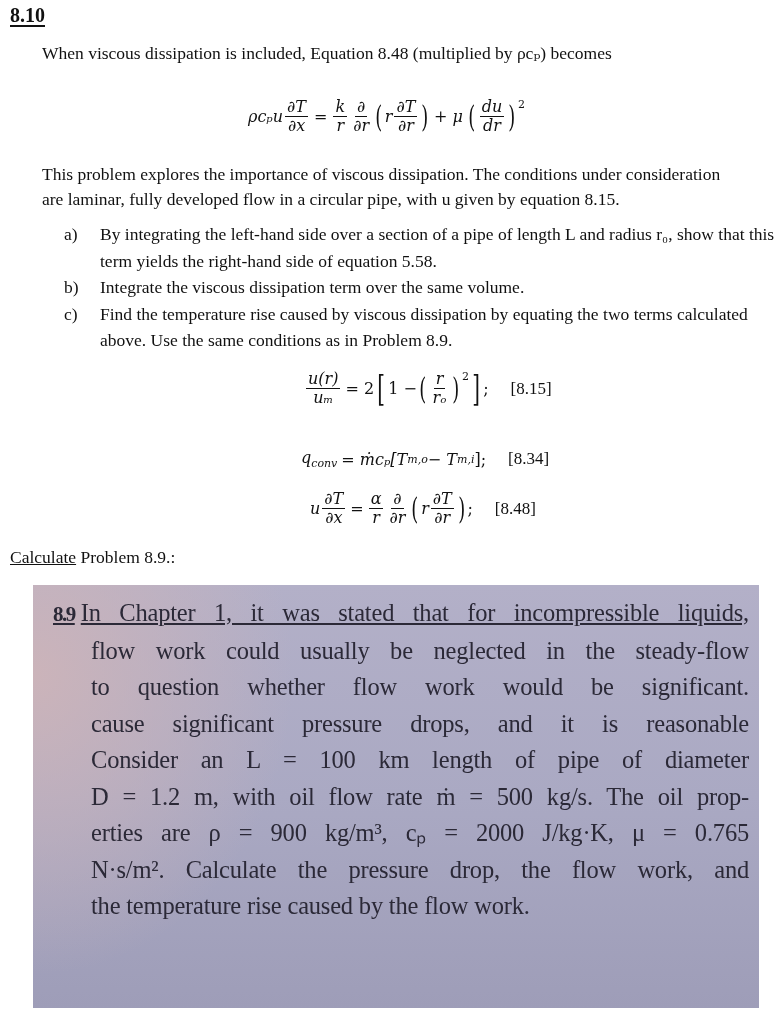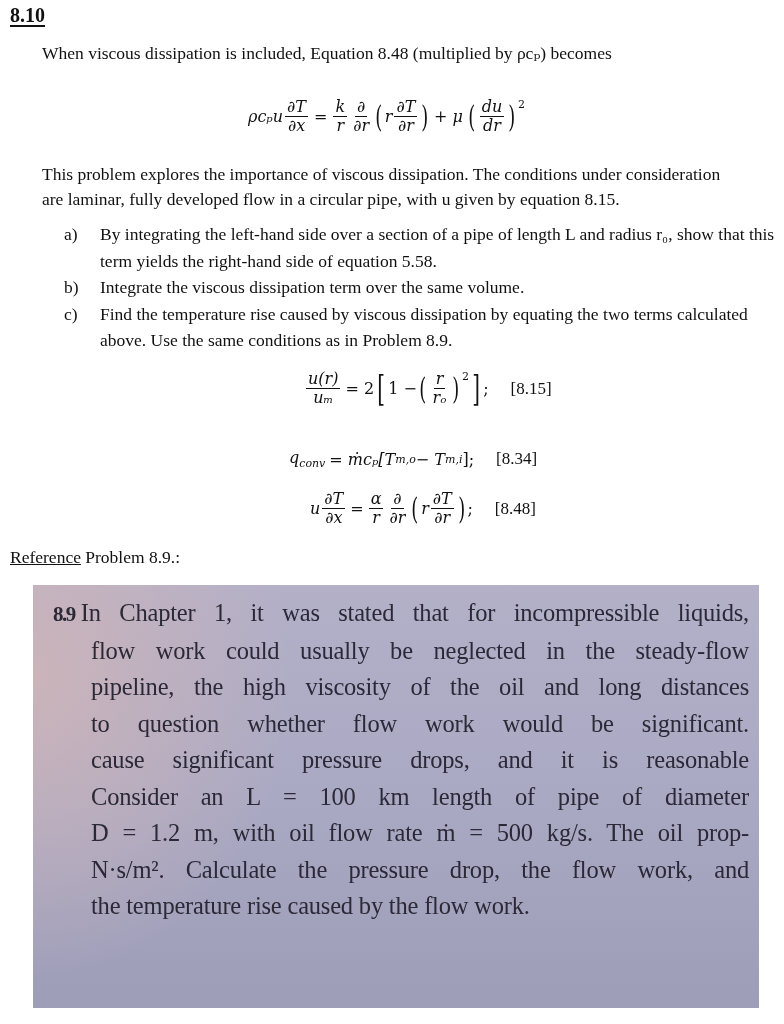--- a/index.html
+++ b/index.html
@@ -26,21 +26,21 @@
   .ref .u { text-decoration:underline; }
   .photo { left:33px; top:585px; width:726px; height:423px;
            background:
              radial-gradient(ellipse 260px 300px at 0px 90px, rgba(205,180,185,0.95), rgba(205,180,185,0) 100%),
              linear-gradient(180deg, #b3b0c8 0%, #aaa9c3 50%, #9e9db8 100%);
            overflow:hidden; }
   .photo-text { position:absolute; left:20px; top:10px; width:696px; font-family:"Liberation Serif", serif;
                 font-size:24.5px; line-height:36.5px; color:#2b2937; letter-spacing:-0.2px; filter:blur(0.35px); }
   .photo-text .pnum { font-weight:bold; font-size:21px; letter-spacing:-1.5px; margin-right:6px; }
   .photo-text .line { white-space:nowrap; text-align:justify; text-align-last:justify; padding-left:38px; }
-  .photo-text .line.first { padding-left:0; }
+  .photo-text .line.first { padding-left:0;text-decoration:underline; }
   .photo-text .line.last { text-align-last:left; }
 </style>
 </head>
 <body>
 
 <div class="abs title">8.10</div>
 
 <div class="abs para" style="top:40px;">When viscous dissipation is included, Equation 8.48 (multiplied by ρcₚ) becomes</div>
 
 <div class="abs eq" style="left:248px; top:98px;">
@@ -106,21 +106,21 @@
       <span class="num">r</span>
       <span class="den">rₒ</span>
     </span>
     <span class="paren">)</span>
     <sup style="align-self:flex-start">2</sup>
     <span class="brack">]</span>
   <span>;</span>
   <span class="tag">[8.15]</span>
 </div>
 
-<div class="abs eq" style="left:289px; top:448px;">
+<div class="abs eq" style="left:301px; top:448px;">
   <span class="it"><span>q</span><sub>conv</sub></span>
   <span class="it" style="margin-left:4px">= ṁcₚ[T</span>
     <sub class="it">m,o</sub>
   <span class="it"> − T</span>
     <sub class="it">m,i</sub>
   <span>];</span>
   <span class="tag">[8.34]</span>
 </div>
 
 <div class="abs eq" style="left:310px; top:490px;">
@@ -143,28 +143,28 @@
   <span class="frac it">
       <span class="num">∂T</span>
       <span class="den">∂r</span>
     </span>
     <span class="paren">)</span>
   <span>;</span>
   <span class="tag">[8.48]</span>
 </div>
 
 <div class="abs ref">
-  <span class="u">Reference</span><span> Problem 8.9.:</span>
+  <span class="u">Calculate</span><span> Problem 8.9.:</span>
 </div>
 
 <div class="abs photo">
   <div class="photo-text">
     <div class="line first"><span class="pnum">8.9</span><span>In Chapter 1, it was stated that for incompressible liquids,</span></div>
     <div class="line">flow work could usually be neglected in the steady-flow</div>
-    <div class="line">pipeline, the high viscosity of the oil and long distances</div>
     <div class="line">to question whether flow work would be significant.</div>
     <div class="line">cause significant pressure drops, and it is reasonable</div>
     <div class="line">Consider an L = 100 km length of pipe of diameter</div>
     <div class="line">D = 1.2 m, with oil flow rate ṁ = 500 kg/s. The oil prop-</div>
+    <div class="line">erties are ρ = 900 kg/m³, cₚ = 2000 J/kg·K, μ = 0.765</div>
     <div class="line">N·s/m². Calculate the pressure drop, the flow work, and</div>
     <div class="line last">the temperature rise caused by the flow work.</div>
   </div>
 </div>
 
 </body></html>

